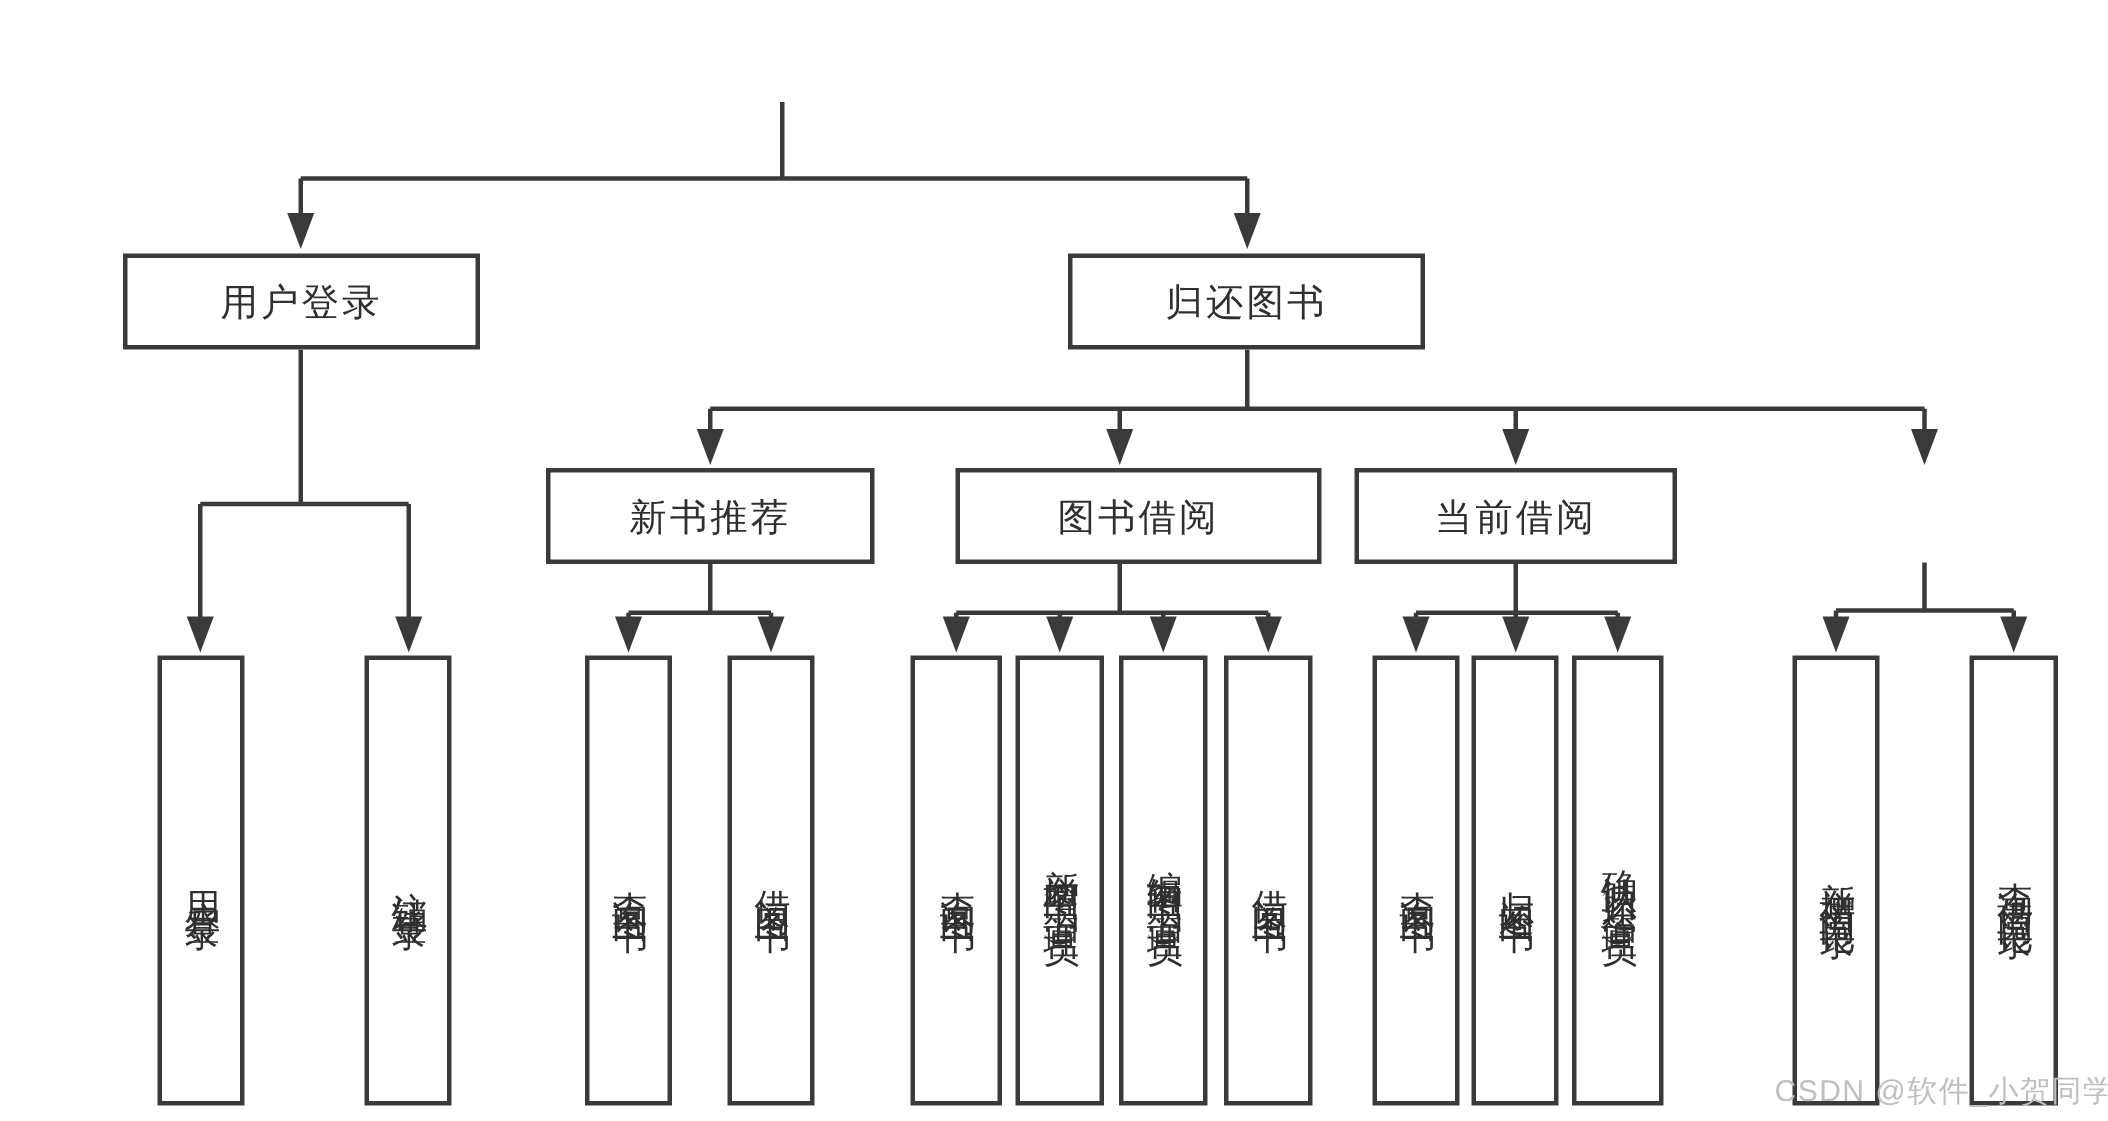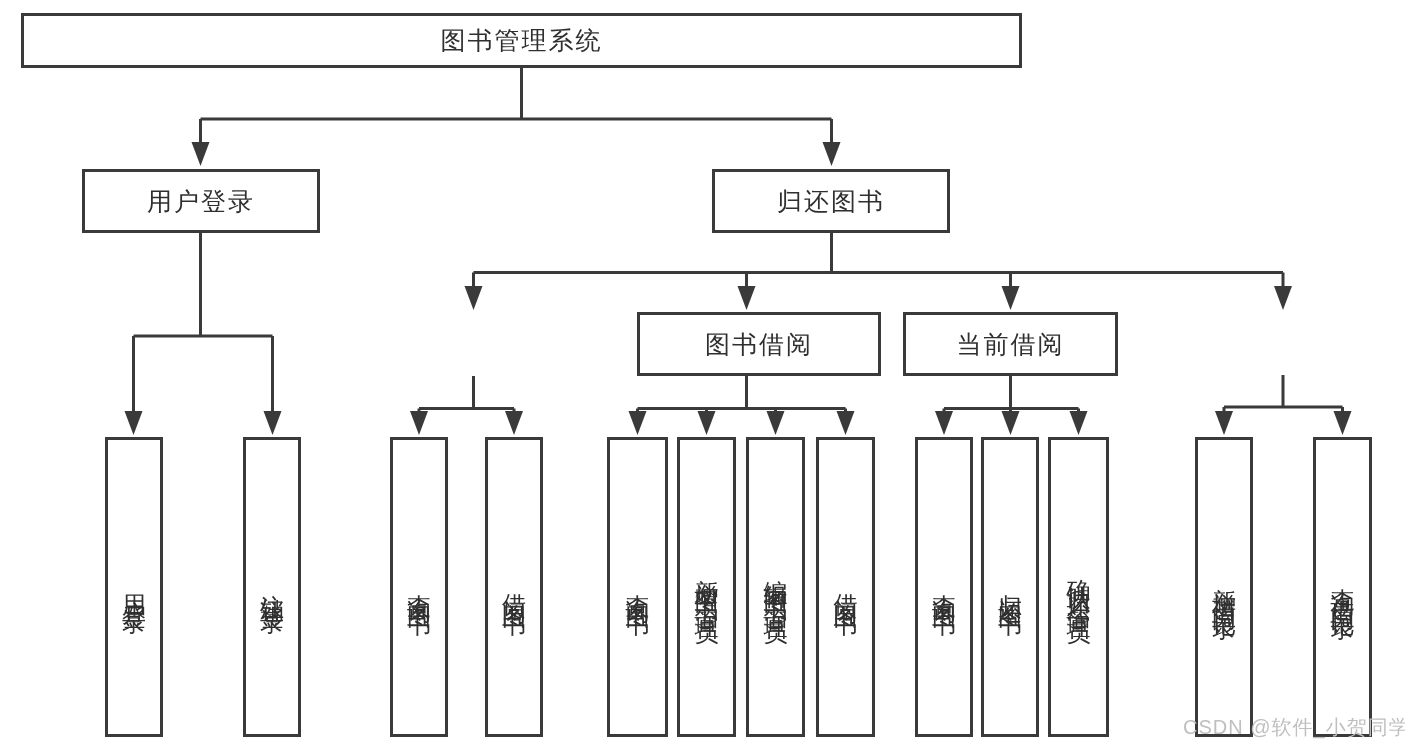--- a/index.html
+++ b/index.html
@@ -95,31 +95,31 @@
       <polygon points="766.5,411 784.5,411 775.5,435"></polygon>
       <polygon points="836.5,411 854.5,411 845.5,435"></polygon>
       <polygon points="935,411 953,411 944,435"></polygon>
       <polygon points="1001.5,411 1019.5,411 1010.5,435"></polygon>
       <polygon points="1069.5,411 1087.5,411 1078.5,435"></polygon>
       <polygon points="1215,411 1233,411 1224,435"></polygon>
       <polygon points="1333.5,411 1351.5,411 1342.5,435"></polygon>
     </g>
   </svg>
 
-  <div class="node h n-root">
-    <span class="lbl">图书管理系统</span>
-  </div>
 
   <div class="node h n-ulogin">
     <span class="lbl">用户登录</span>
   </div>
   <div class="node h n-bmgmt">
     <span class="lbl">归还图书</span>
   </div>
 
+  <div class="node h n-nbook">
+    <span class="lbl">新书推荐</span>
+  </div>
   <div class="node h n-bborrow">
     <span class="lbl">图书借阅</span>
   </div>
   <div class="node h n-cborrow">
     <span class="lbl">当前借阅</span>
   </div>
 
   <div class="node v leaf n-ul1">
     <span class="lbl">用户登录</span>
   </div>

